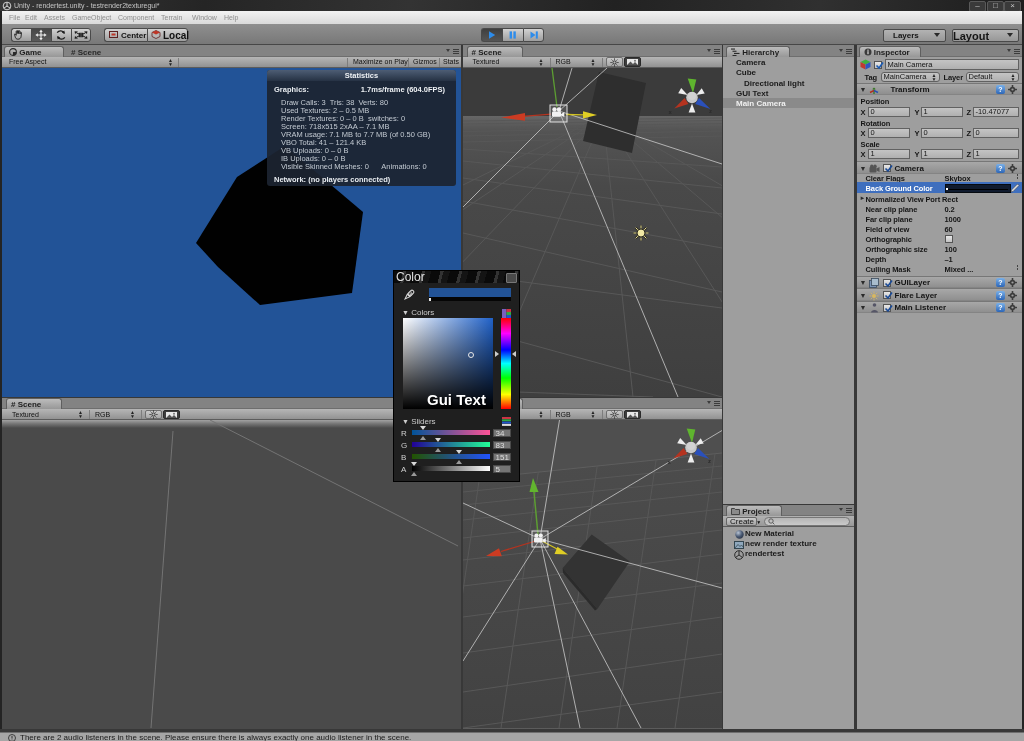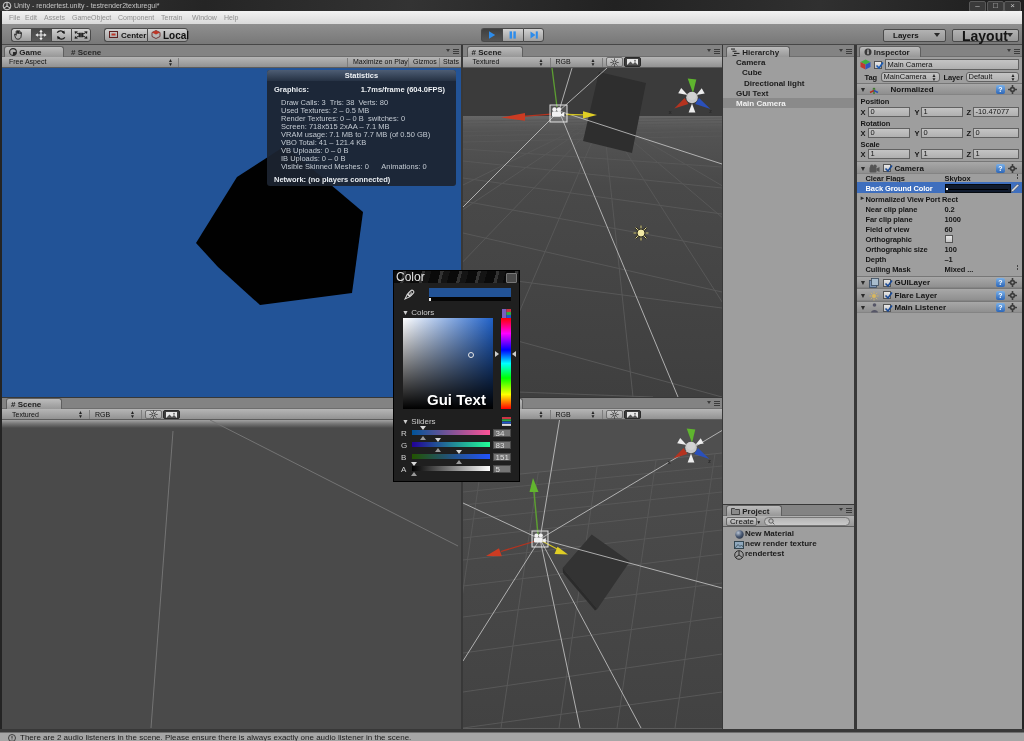--- a/index.html
+++ b/index.html
@@ -126,21 +126,21 @@
     <svg class="abs" style="left:479px;top:3.5px;" width="63" height="14" viewBox="0 0 63 14">
       <path d="M8 3.2 L14.2 7 L8 10.8 Z" fill="#2d8ceb"></path>
       <rect x="28.6" y="3.4" width="2.4" height="7.2" fill="#2d8ceb"></rect>
       <rect x="32.4" y="3.4" width="2.4" height="7.2" fill="#2d8ceb"></rect>
       <path d="M49.5 3.4 L54.5 7 L49.5 10.6 Z" fill="#2d8ceb"></path>
       <rect x="54.8" y="3.4" width="2" height="7.2" fill="#2d8ceb"></rect>
     </svg>
 
     <div class="abs tbtn" style="left:881px;top:4.5px;width:63px;height:13px;border-radius:2px;background:linear-gradient(#b3b3b3,#979797);font-size:8px;font-weight:bold;color:#151515;line-height:12px;padding-left:9px;box-sizing:border-box;">Layers</div>
     <div class="abs" style="left:932px;top:9px;width:0;height:0;border-left:3.5px solid transparent;border-right:3.5px solid transparent;border-top:4px solid #2a2a2a;"></div>
-    <div class="abs tbtn" style="left:950px;top:4.5px;width:67px;height:13px;border-radius:2px;background:linear-gradient(#b3b3b3,#979797);font-size:14px;font-weight:bold;color:#151515;line-height:12px;padding-left:9px;box-sizing:border-box;">Layout</div>
+    <div class="abs tbtn" style="left:950px;top:4.5px;width:67px;height:13px;border-radius:2px;background:linear-gradient(#b3b3b3,#979797);font-size:11px;font-weight:bold;color:#151515;line-height:12px;padding-left:0;box-sizing:border-box;">Layout</div>
     <div class="abs" style="left:1005px;top:9px;width:0;height:0;border-left:3.5px solid transparent;border-right:3.5px solid transparent;border-top:4px solid #2a2a2a;"></div>
   </div>
 
   <div class="abs" id="main">
 
     <div class="pane" style="left:0;top:0;width:459px;height:351.5px;">
       <div class="tabbar">
         <div class="tab" style="left:2px;width:60px;"><svg style="vertical-align:-1px" width="8" height="8" viewBox="0 0 8 8">
               <circle cx="4" cy="4" r="3.4" fill="none" stroke="#2a2a2a" stroke-width="1.1"></circle>
               <path d="M4 4 L7.4 4 A3.4 3.4 0 0 1 4 7.4 Z" fill="#2a2a2a"></path>
@@ -448,21 +448,21 @@
                 <rect x="3" y="4.9" width="5.5" height="1.1"></rect>
                 <rect x="1.5" y="7" width="4" height="1.1"></rect>
               </g>
             </svg>&nbsp;Hierarchy</div>
         <div class="panemenu">
             <span style="position:absolute;left:0;top:0;width:0;height:0;border-left:2.5px solid transparent;border-right:2.5px solid transparent;border-top:3.5px solid #3c3c3c;"></span>
             <span style="position:absolute;left:7px;top:0;width:6px;height:1.2px;background:#3c3c3c;box-shadow:0 2px 0 #3c3c3c,0 4px 0 #3c3c3c;"></span>
           </div>
       </div>
       <div class="hitem" style="top:13px;left:13px;">Camera</div>
-      <div class="hitem" style="top:23.3px;left:19px;text-align:center;">Cube</div>
+      <div class="hitem" style="top:23.3px;left:13px;text-align:center;">Cube</div>
       <div class="hitem" style="top:33.6px;left:21px;">Directional light</div>
       <div class="hitem" style="top:43.9px;left:13px;">GUI Text</div>
       <div class="abs" style="left:0;top:52.6px;width:131px;height:10.3px;background:#8a8a8a;"></div>
       <div class="hitem" style="top:54.2px;left:13px;color:#f0f0f0;">Main Camera</div>
     </div>
 
     <div class="pane" style="left:721px;top:459.5px;width:131px;height:224px;background:#9e9e9e;">
       <div class="tabbar">
         <div class="tab" style="left:3px;width:56px;"><svg style="vertical-align:-1px" width="9" height="8" viewBox="0 0 9 8">
               <path d="M0.5 7.5 L0.5 1.5 L3.5 1.5 L4.5 2.5 L8.5 2.5 L8.5 7.5 Z" fill="#8a8a8a" stroke="#3a3a3a" stroke-width="0.9"></path>
@@ -534,21 +534,21 @@
       <div class="field" style="left:109px;top:26.5px;width:53px;height:10px;border-radius:3px;">Default<span class="abs updown" style="right:2px;top:0.5px;">▲<br>▼</span></div>
 
       <div class="chdr" style="top:37.5px;">
         <span class="abs" style="left:3px;top:2.5px;font-size:7px;color:#2a2a2a;">▼</span>
         <svg class="abs" style="left:12px;top:1.5px;" width="10" height="10" viewBox="0 0 10 10">
             <path d="M5 9 L5 3" stroke="#3a7a28" stroke-width="1.4"></path>
             <path d="M5 5.5 L1 7.5" stroke="#b03020" stroke-width="1.4"></path>
             <path d="M5 5.5 L9 7.5" stroke="#2a50b0" stroke-width="1.4"></path>
             <path d="M5 3 L3.6 4 M5 3 L6.4 4" stroke="#3a7a28" stroke-width="1"></path>
           </svg>
-        <span class="abs" style="left:34px;top:1.5px;font-size:8px;font-weight:bold;color:#141414;">Normalized</span>
+        <span class="abs" style="left:34px;top:1.5px;font-size:8px;font-weight:bold;color:#141414;">Transform</span>
         <div class="helpicon" style="right:17px;top:1.5px;">?</div>
         <svg class="gearic abs" style="right:5px;top:1.5px;" width="9" height="9" viewBox="0 0 9 9">
             <circle cx="4.5" cy="4.5" r="2.8" fill="#3c3c3c"></circle>
             <circle cx="4.5" cy="4.5" r="1.1" fill="#9e9e9e"></circle>
             <g fill="#3c3c3c">
               <rect x="3.7" y="0" width="1.6" height="2" rx="0.5"></rect>
               <rect x="3.7" y="7" width="1.6" height="2" rx="0.5"></rect>
               <rect x="0" y="3.7" width="2" height="1.6" rx="0.5"></rect>
               <rect x="7" y="3.7" width="2" height="1.6" rx="0.5"></rect>
             </g>

